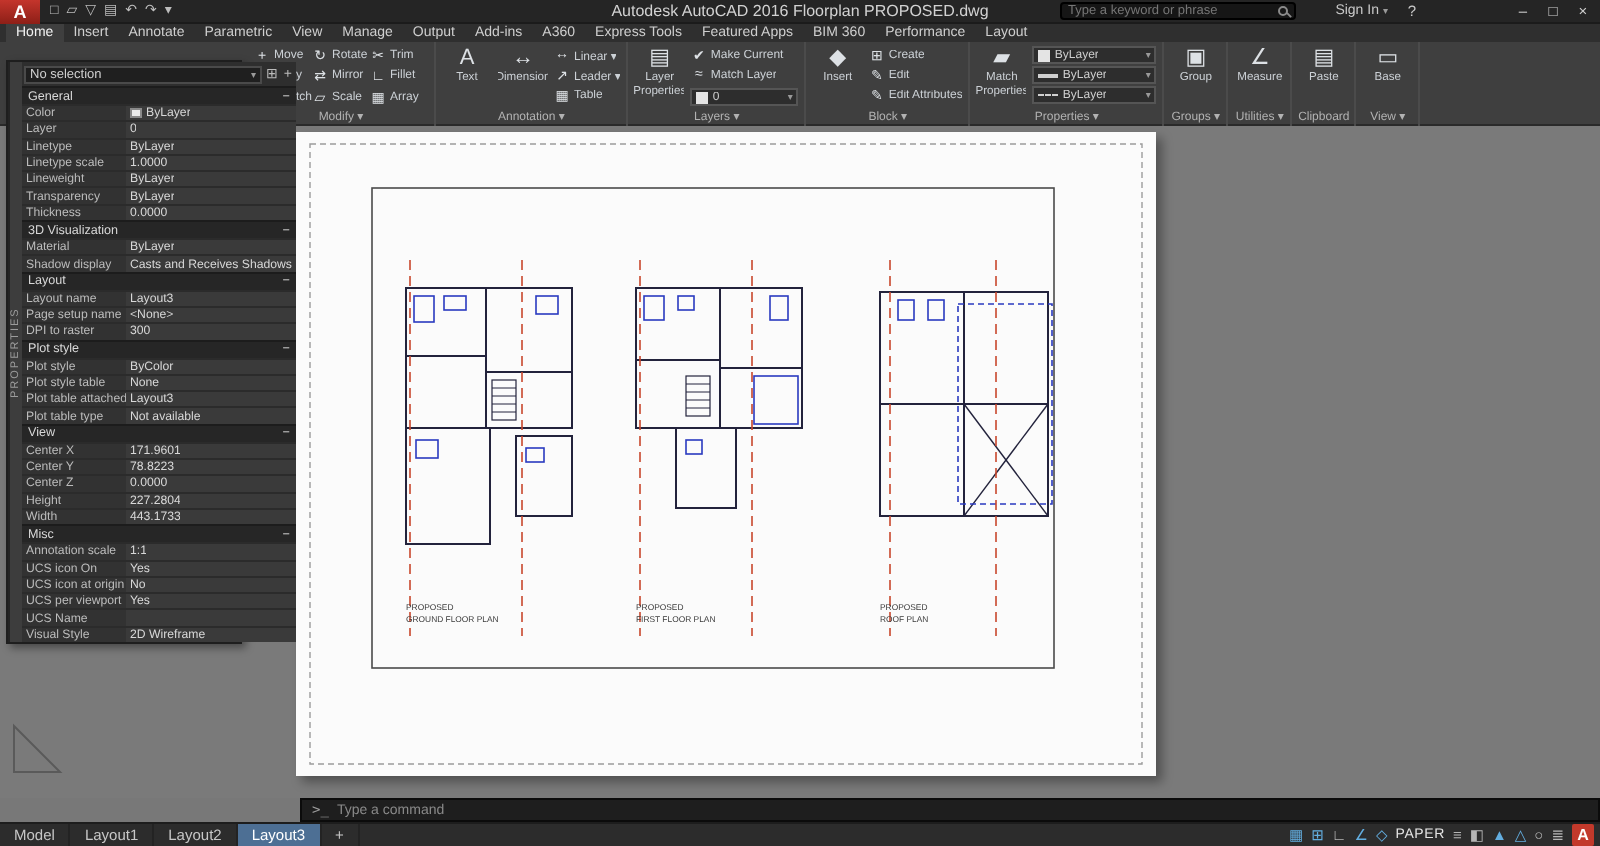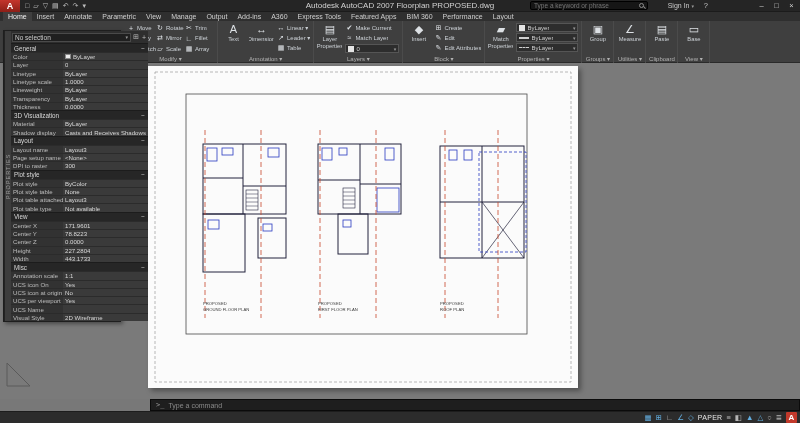--- a/index.html
+++ b/index.html
@@ -100,21 +100,21 @@
   <div id="logo">A</div>
   <div id="qat">
       <span class="qico">□</span>
       <span class="qico">▱</span>
       <span class="qico">▽</span>
       <span class="qico">▤</span>
       <span class="qico">↶</span>
       <span class="qico">↷</span>
       <span class="qico">▾</span>
     </div>
-  <div class="tb-title">Autodesk AutoCAD 2007   Floorplan PROPOSED.dwg</div>
+  <div class="tb-title">Autodesk AutoCAD 2016   Floorplan PROPOSED.dwg</div>
   <div class="tb-search">
     <span>Type a keyword or phrase</span>
     <span class="lens"></span>
   </div>
   <div class="tb-signin">
     <span>Sign In</span>
     <span class="caret">▾</span>
   </div>
   <div class="tb-help">?</div>
   <div class="winbtns">
@@ -605,20 +605,27 @@
       </div>
   </div>
 </div>
 
 <div id="cmdbar">
   <span class="cmd-prompt">&gt;_</span>
   <span class="cmd-text">Type a command</span>
 </div>
 
 <div id="statusbar">
+  <div id="ltabs">
+      <div class="ltab">Model</div>
+      <div class="ltab">Layout1</div>
+      <div class="ltab">Layout2</div>
+      <div class="ltab active">Layout3</div>
+      <div class="ltab">+</div>
+    </div>
   <div id="sb-right">
     <div id="sicons-left" style="display:flex;gap:4px">
         <span class="sicon blue">▦</span>
         <span class="sicon blue">⊞</span>
         <span class="sicon">∟</span>
         <span class="sicon blue">∠</span>
         <span class="sicon blue">◇</span>
       </div>
     <span class="paper-label">PAPER</span>
     <div id="sicons-right" style="display:flex;gap:4px">

